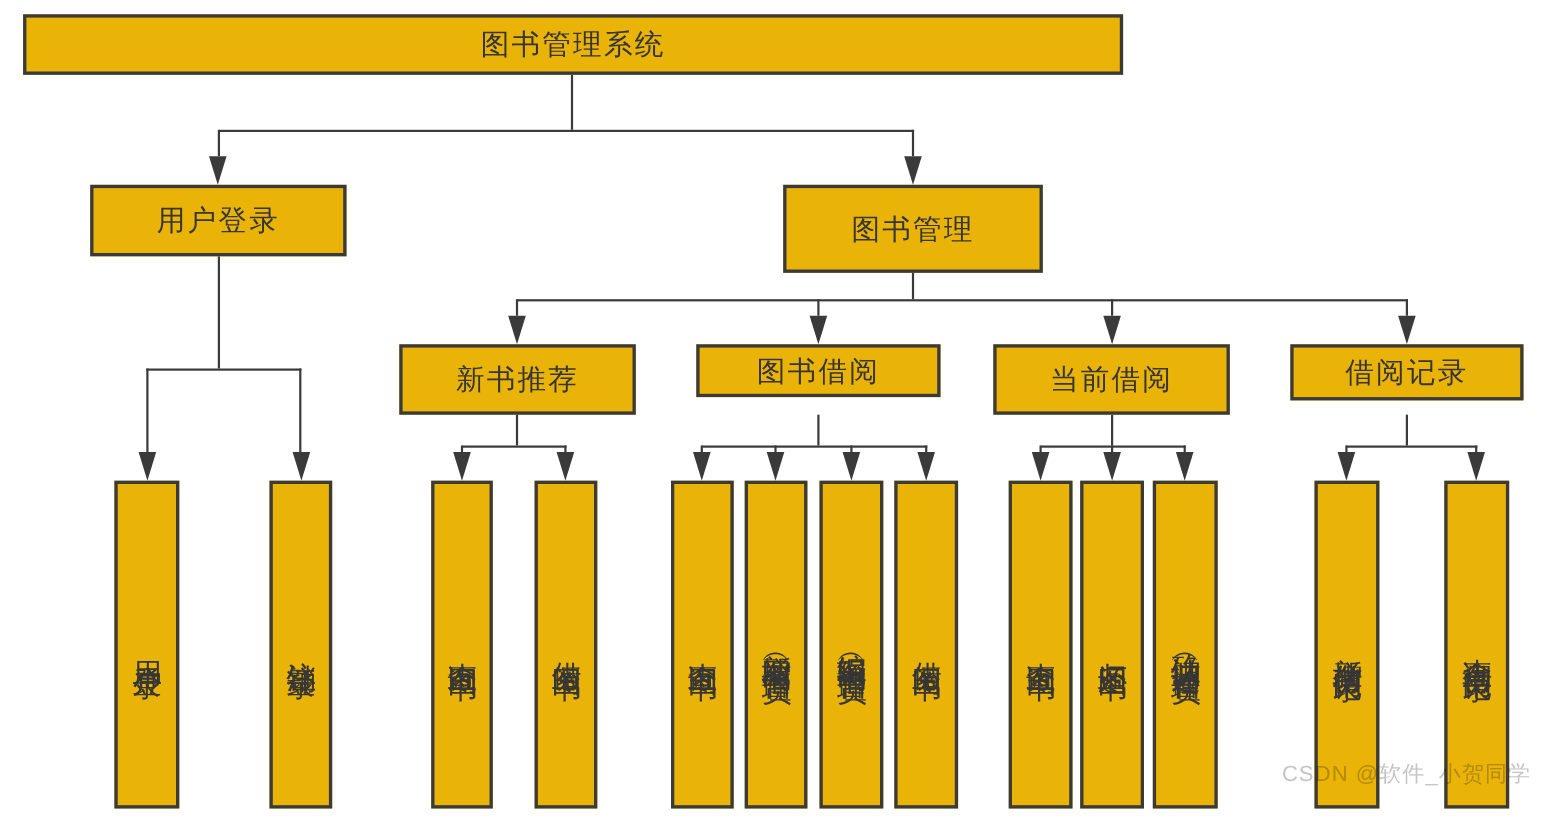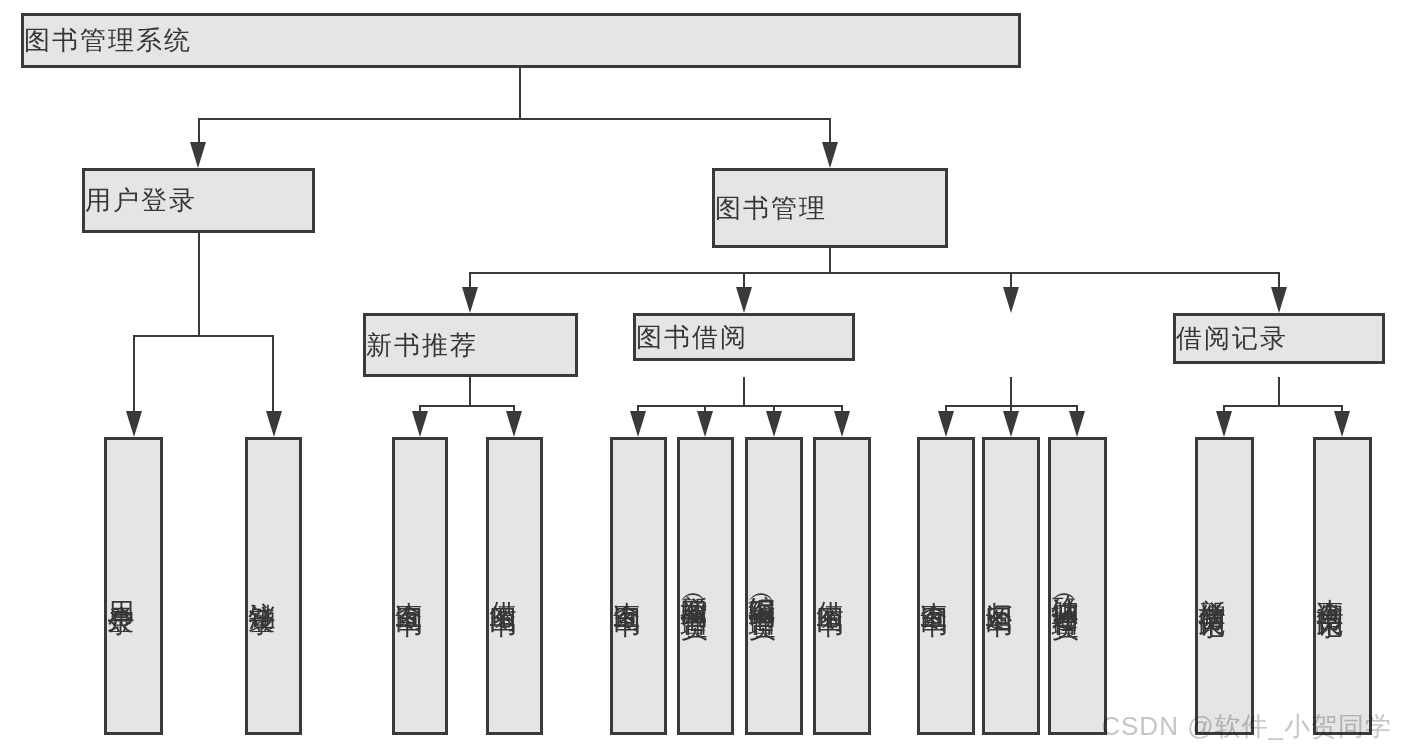--- a/index.html
+++ b/index.html
@@ -1,37 +1,37 @@
 <!DOCTYPE html>
 <html><head>
 <meta charset="utf-8">
 <style>
   html,body{margin:0;padding:0;background:#ffffff;}
   .canvas{
     position:relative;width:1405px;height:747px;background:#ffffff;
     font-family:"Liberation Sans",sans-serif;color:#363636;overflow:hidden;
   }
   .box{
-    position:absolute;box-sizing:border-box;background:#e5e5e5;
-    border:3px solid #3a3a3a;display:flex;align-items:center;
+    position:absolute;box-sizing:border-box;background:#eab308;
+    border:3px solid #3a3a3a;display:flex;align-items:center;justify-content:center;
     font-size:26px;color:#363636;letter-spacing:2px;z-index:2;
   }
   .leaf span{
     writing-mode:vertical-rl;text-orientation:mixed;
     font-size:27px;line-height:1;letter-spacing:3px;white-space:nowrap;
   }
   .vl{position:absolute;width:2px;background:#3a3a3a;z-index:1;}
   .hl{position:absolute;height:2px;background:#3a3a3a;z-index:1;}
   .ar{
     position:absolute;width:0;height:0;z-index:1;
     border-left:8px solid transparent;border-right:8px solid transparent;
     border-top:26px solid #3a3a3a;
   }
   .watermark{
-    position:absolute;right:13px;top:709px;font-size:26px;letter-spacing:1px;
+    position:absolute;right:13px;top:690px;font-size:20px;letter-spacing:1px;
     color:#c5c5c5;white-space:nowrap;z-index:3;mix-blend-mode:multiply;
   }
 </style>
 </head>
 <body>
 
 <div class="canvas">
 
   <div class="box" style="left:21px;top:13px;width:1000px;height:55px">
     <span>图书管理系统</span>
@@ -42,20 +42,23 @@
   </div>
   <div class="box" style="left:712px;top:168px;width:236px;height:80px">
     <span>图书管理</span>
   </div>
 
   <div class="box" style="left:363px;top:313px;width:215px;height:64px">
     <span>新书推荐</span>
   </div>
   <div class="box" style="left:633px;top:313px;width:222px;height:48px">
     <span>图书借阅</span>
+  </div>
+  <div class="box" style="left:903px;top:313px;width:215px;height:64px">
+    <span>当前借阅</span>
   </div>
   <div class="box" style="left:1173px;top:313px;width:212px;height:51px">
     <span>借阅记录</span>
   </div>
 
   <div class="box leaf" style="left:104px;top:437px;width:59px;height:298px">
     <span>用户登录</span>
   </div>
   <div class="box leaf" style="left:245px;top:437px;width:57px;height:298px">
     <span>注销登录</span>

